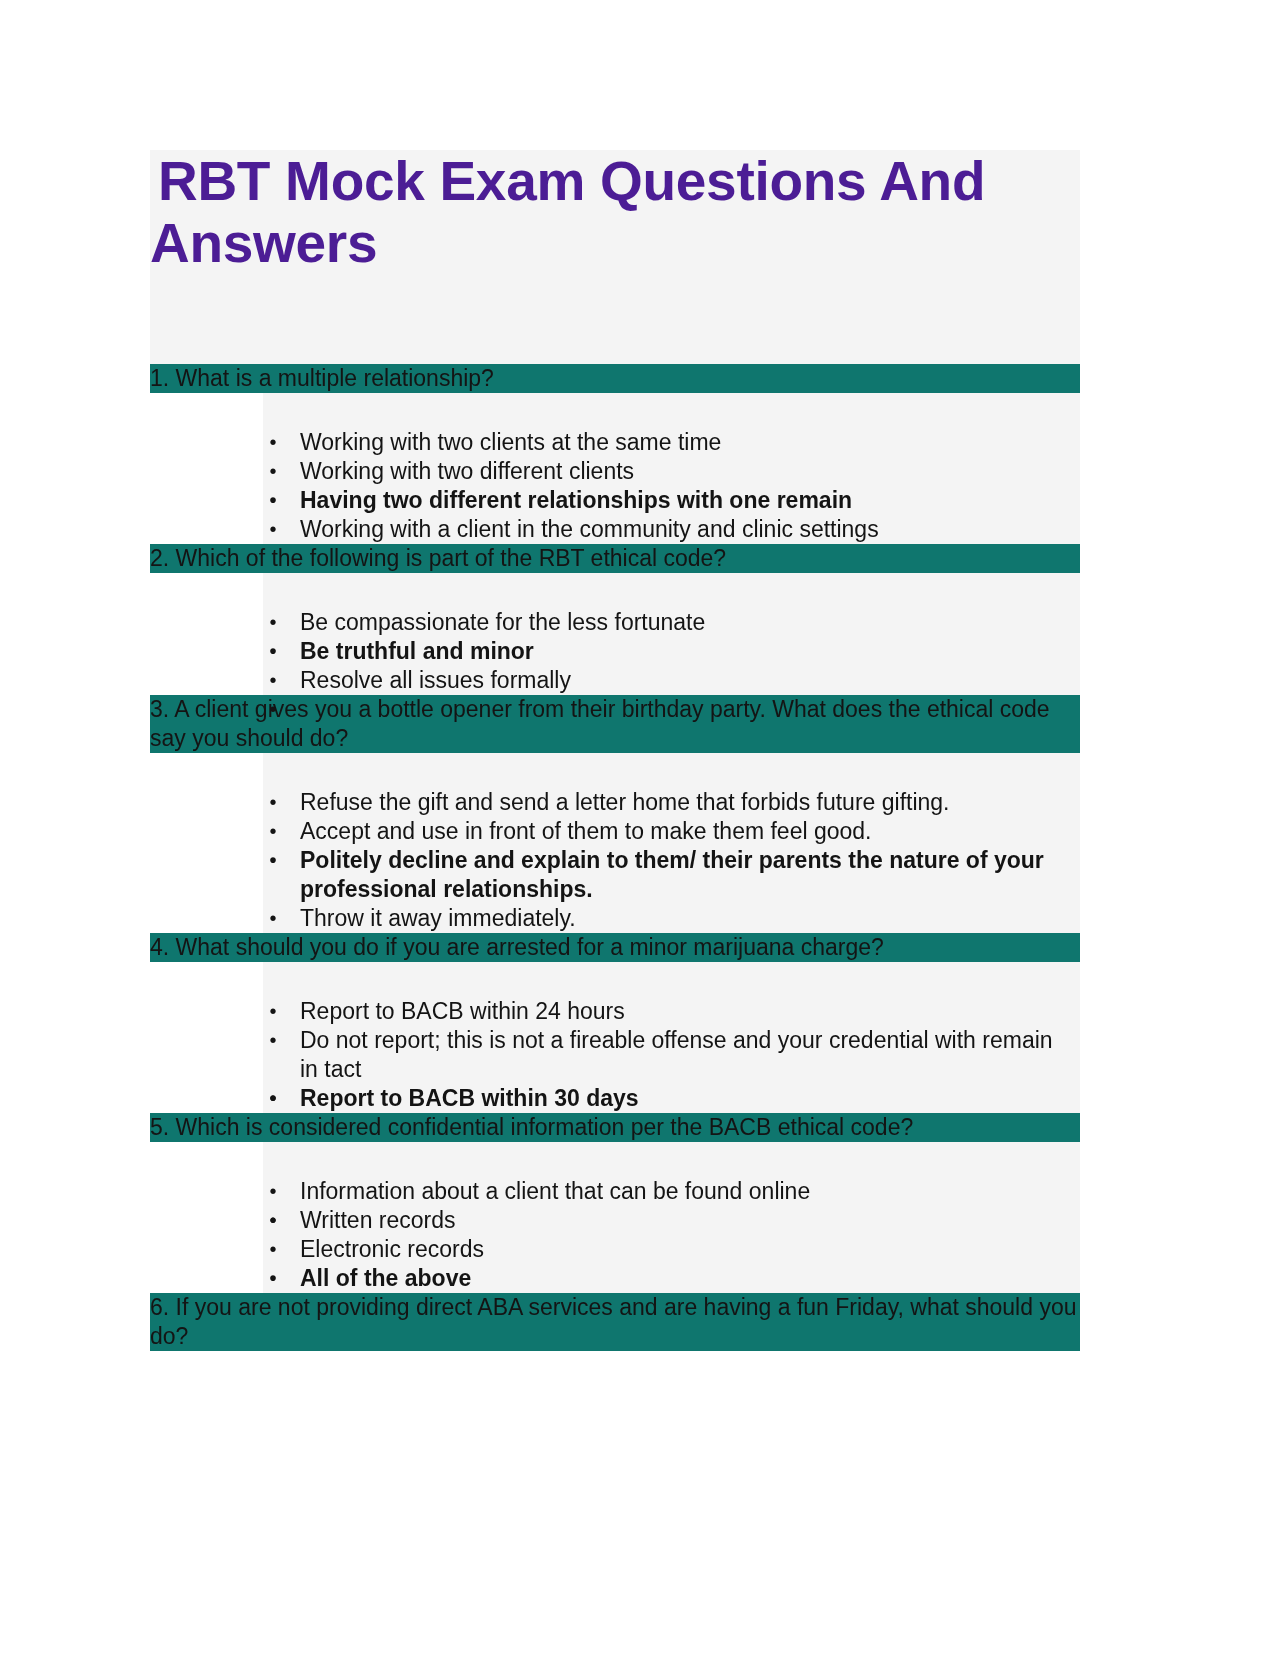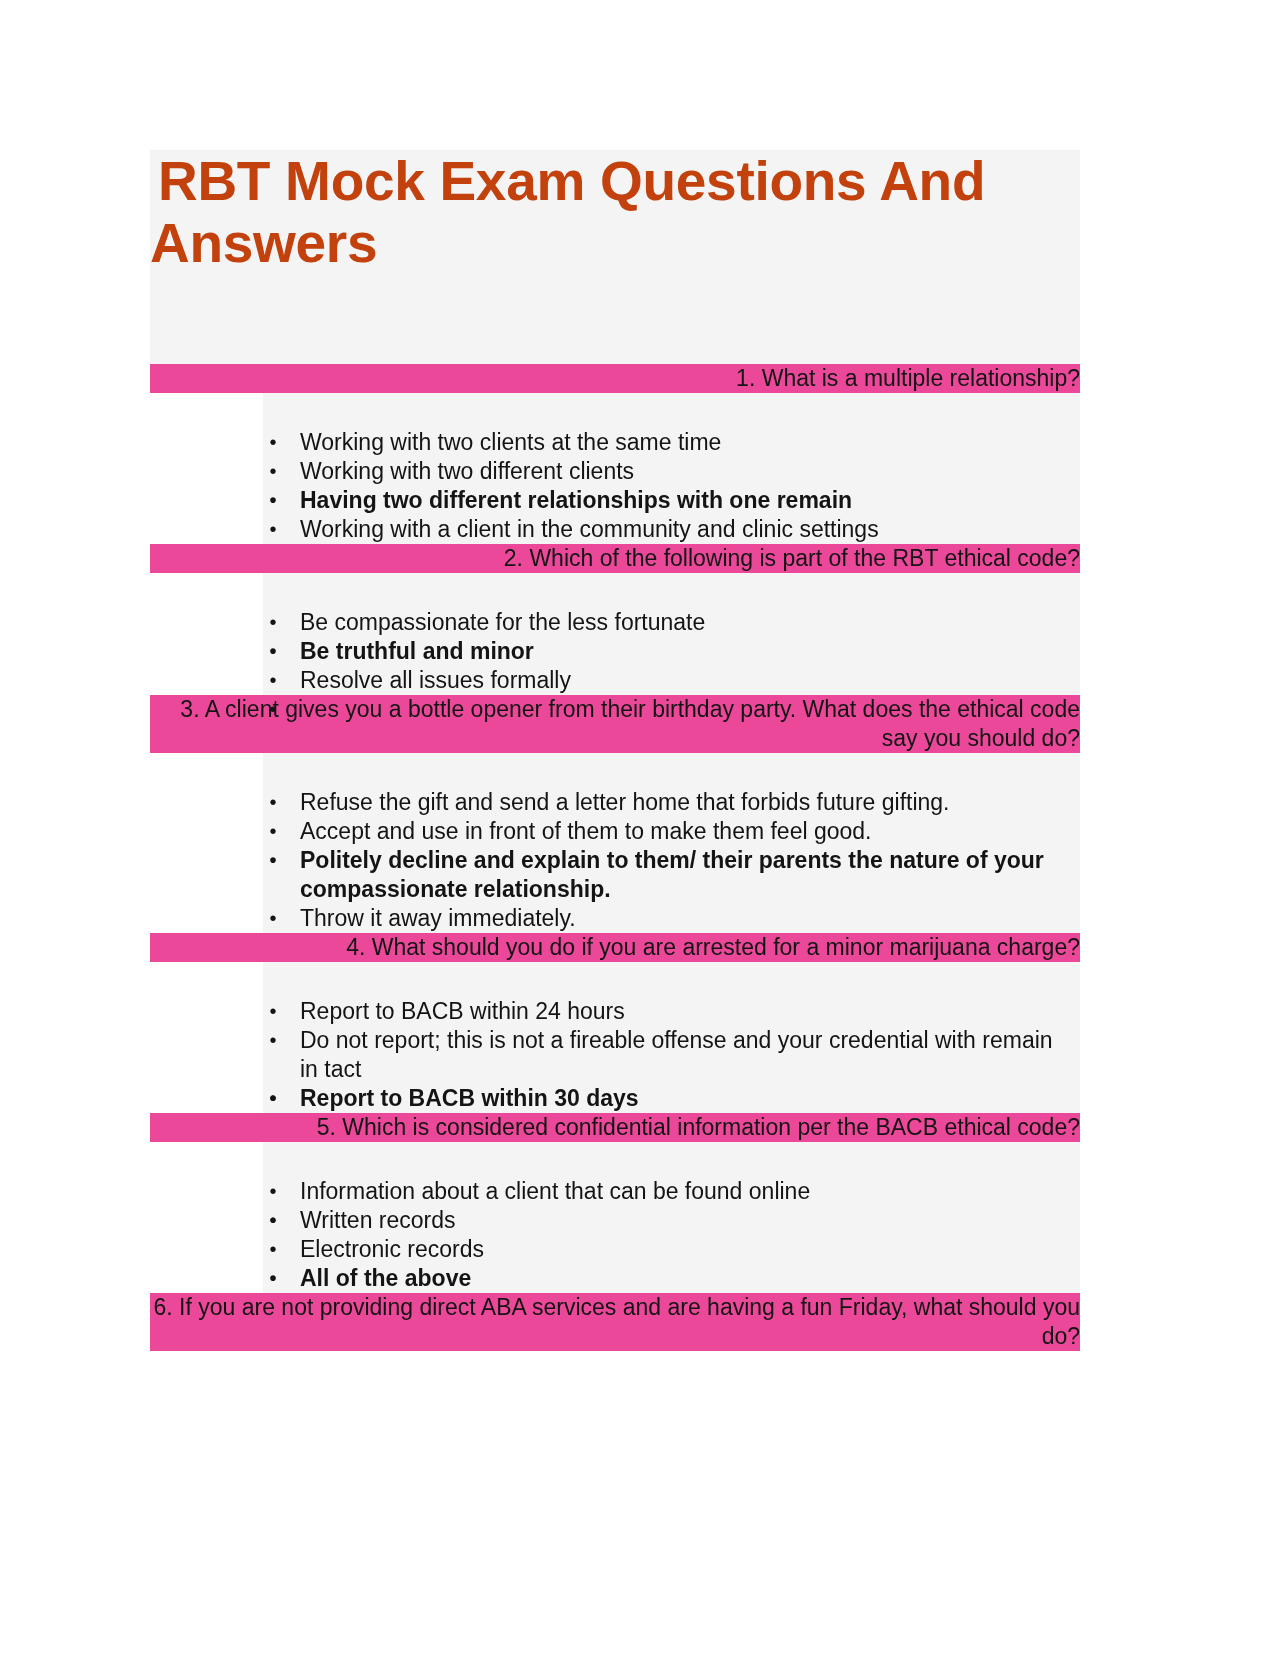--- a/index.html
+++ b/index.html
@@ -30,32 +30,31 @@
       position: absolute;
       left: 0;
       top: 0;
       margin: 0;
       font-size: 55px;
       font-weight: bold;
       line-height: 62px;
       letter-spacing: -0.3px;
       padding-left: 0;
       width: 930px;
-      color: #c2410c;
+      color: #4c1d95;
     }
     .title .l1 { display: block; padding-left: 8px; }
     .title .l2 { display: block; }
     .question {
-      background: #ec4899;
+      background: #0f766e;
       font-size: 23px;
       line-height: 29px;
       margin: 0;
       padding: 0;
       color: #141414;
-      text-align: right;
     }
     .options-wrap {
       margin-left: 113px;
       background: #f4f4f4;
       padding-top: 35px;
     }
     .options {
       list-style: none;
       margin: 0;
       padding: 0;
@@ -111,21 +110,21 @@
             <li class="option"><span class="bullet">•</span></li>
           </ul>
         </div>
       </div>
       <div>
         <p class="question">3. A client gives you a bottle opener from their birthday party. What does the ethical code say you should do?</p>
         <div class="options-wrap">
           <ul class="options">
             <li class="option"><span class="bullet">•</span><span>Refuse the gift and send a letter home that forbids future gifting.</span></li>
             <li class="option"><span class="bullet">•</span><span>Accept and use in front of them to make them feel good.</span></li>
-            <li class="option correct"><span class="bullet">•</span><span>Politely decline and explain to them/ their parents the nature of your compassionate relationship.</span></li>
+            <li class="option correct"><span class="bullet">•</span><span>Politely decline and explain to them/ their parents the nature of your professional relationships.</span></li>
             <li class="option"><span class="bullet">•</span><span>Throw it away immediately.</span></li>
           </ul>
         </div>
       </div>
       <div>
         <p class="question">4. What should you do if you are arrested for a minor marijuana charge?</p>
         <div class="options-wrap">
           <ul class="options">
             <li class="option"><span class="bullet">•</span><span>Report to BACB within 24 hours</span></li>
             <li class="option"><span class="bullet">•</span><span>Do not report; this is not a fireable offense and your credential with remain in tact</span></li>

